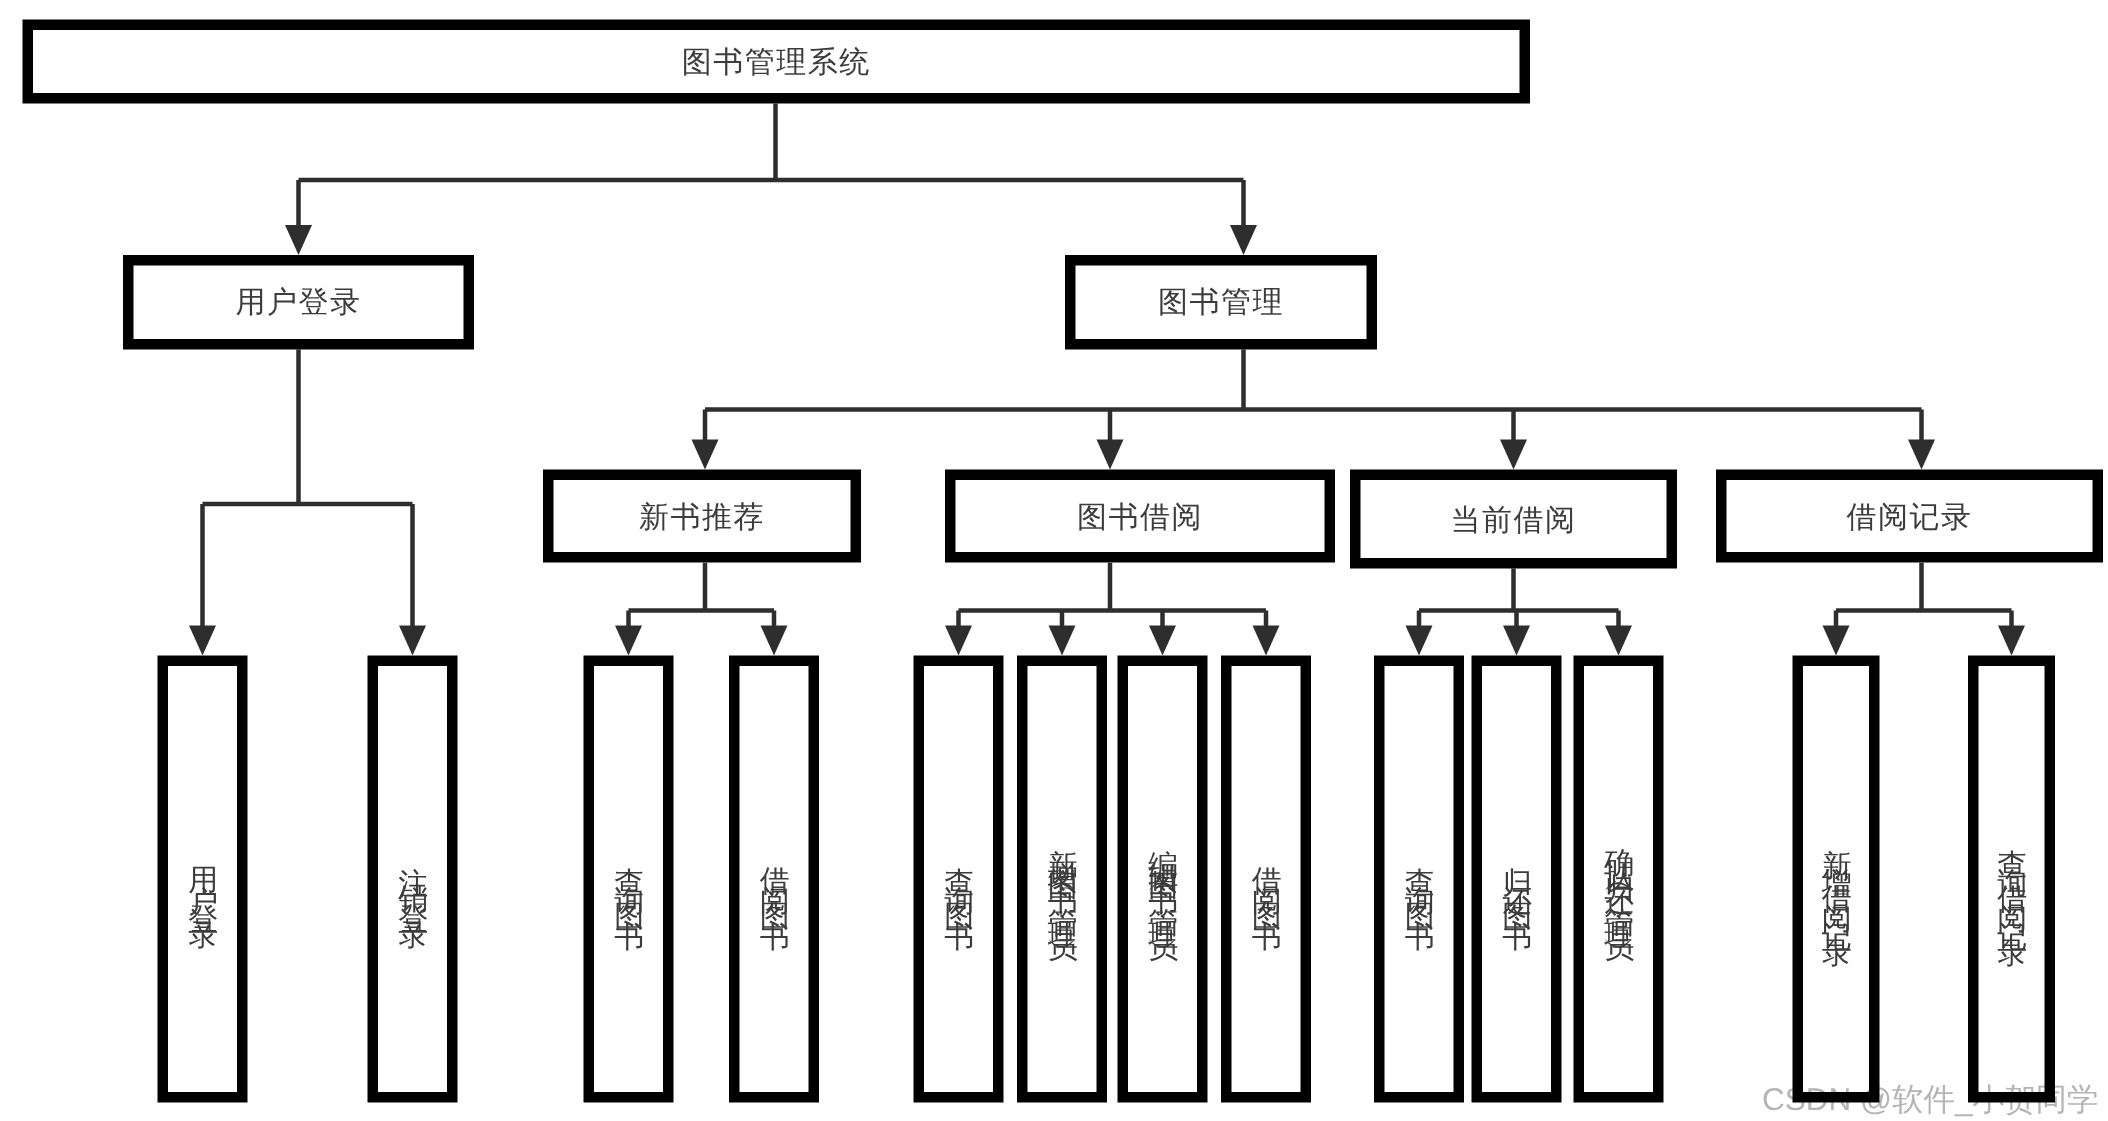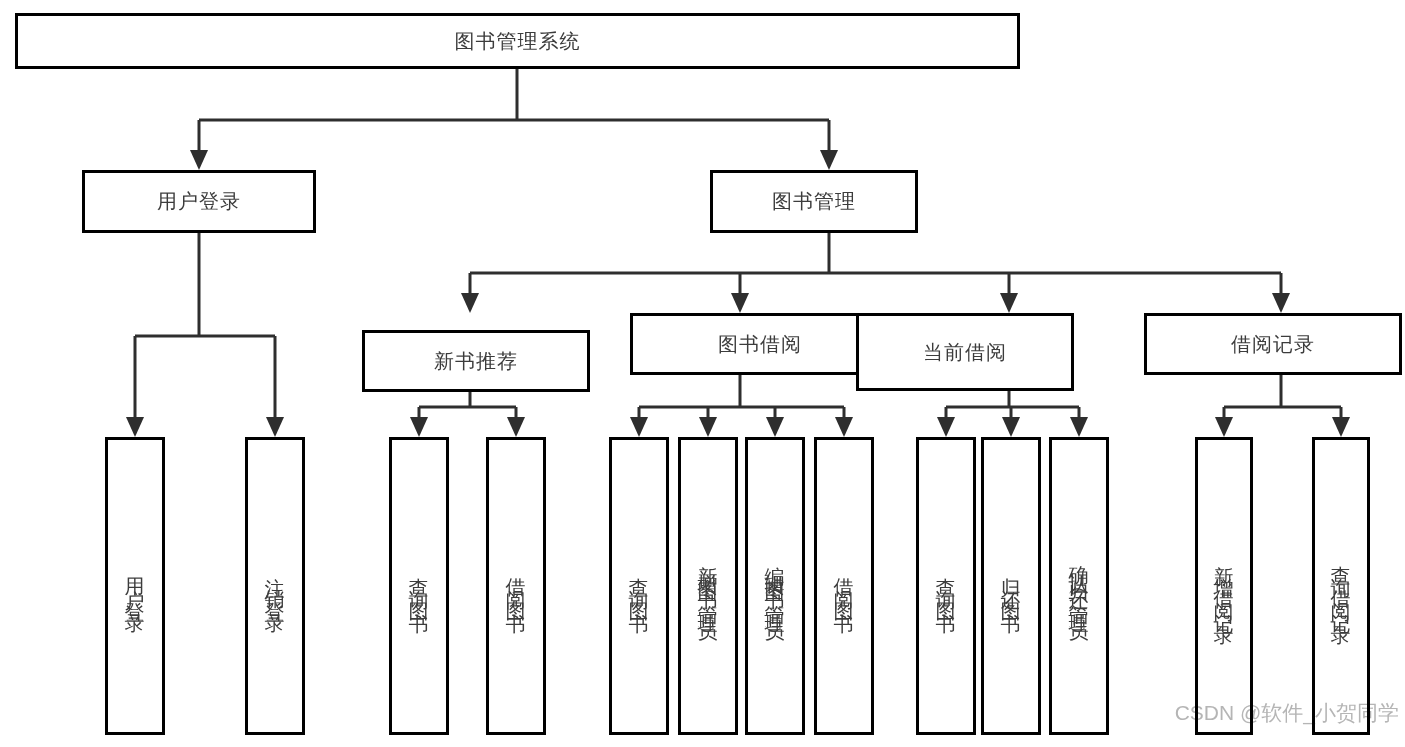--- a/index.html
+++ b/index.html
@@ -8,21 +8,21 @@
     width:1405px;height:747px;
     background:#ffffff;
     font-family:"Liberation Sans", sans-serif;
     overflow:hidden;
   }
   svg.connectors{position:absolute;left:0;top:0;z-index:1;}
   .box{
     position:absolute;
     box-sizing:border-box;
     background:#ffffff;
-    border:3px solid #000000;
+    border:7px solid #000000;
     display:flex;
     align-items:center;
     justify-content:center;
     color:#3c3c3c;
     z-index:2;
   }
   .box.h span{
     font-size:20px;
     letter-spacing:1px;
     white-space:nowrap;
@@ -32,21 +32,21 @@
     font-size:20px;
     letter-spacing:12px;
     line-height:1;
   }
   .box.v.long span{
     letter-spacing:8px;
   }
   .watermark{
     position:absolute;
     right:6px;
-    bottom:20px;
+    bottom:0;
     font-size:21px;
     color:#b5b5b5;
     z-index:3;
     mix-blend-mode:multiply;
     white-space:nowrap;
   }
 </style>
 </head>
 <body>
 
@@ -96,27 +96,27 @@
     <span>图书管理系统</span>
   </div>
 
   <div class="box h" style="left:82px;top:170px;width:234px;height:63px">
     <span>用户登录</span>
   </div>
   <div class="box h" style="left:710px;top:170px;width:208px;height:63px">
     <span>图书管理</span>
   </div>
 
-  <div class="box h" style="left:362px;top:330px;width:228px;height:62px">
+  <div class="box h" style="left:362px;top:313px;width:212px;height:62px">
     <span>新书推荐</span>
   </div>
   <div class="box h" style="left:630px;top:313px;width:260px;height:62px">
     <span>图书借阅</span>
   </div>
-  <div class="box h" style="left:856px;top:313px;width:218px;height:78px">
+  <div class="box h" style="left:900px;top:313px;width:218px;height:66px">
     <span>当前借阅</span>
   </div>
   <div class="box h" style="left:1144px;top:313px;width:258px;height:62px">
     <span>借阅记录</span>
   </div>
 
   <div class="box v" style="left:105px;top:437px;width:60px;height:298px">
     <span>用户登录</span>
   </div>
   <div class="box v" style="left:245px;top:437px;width:60px;height:298px">

